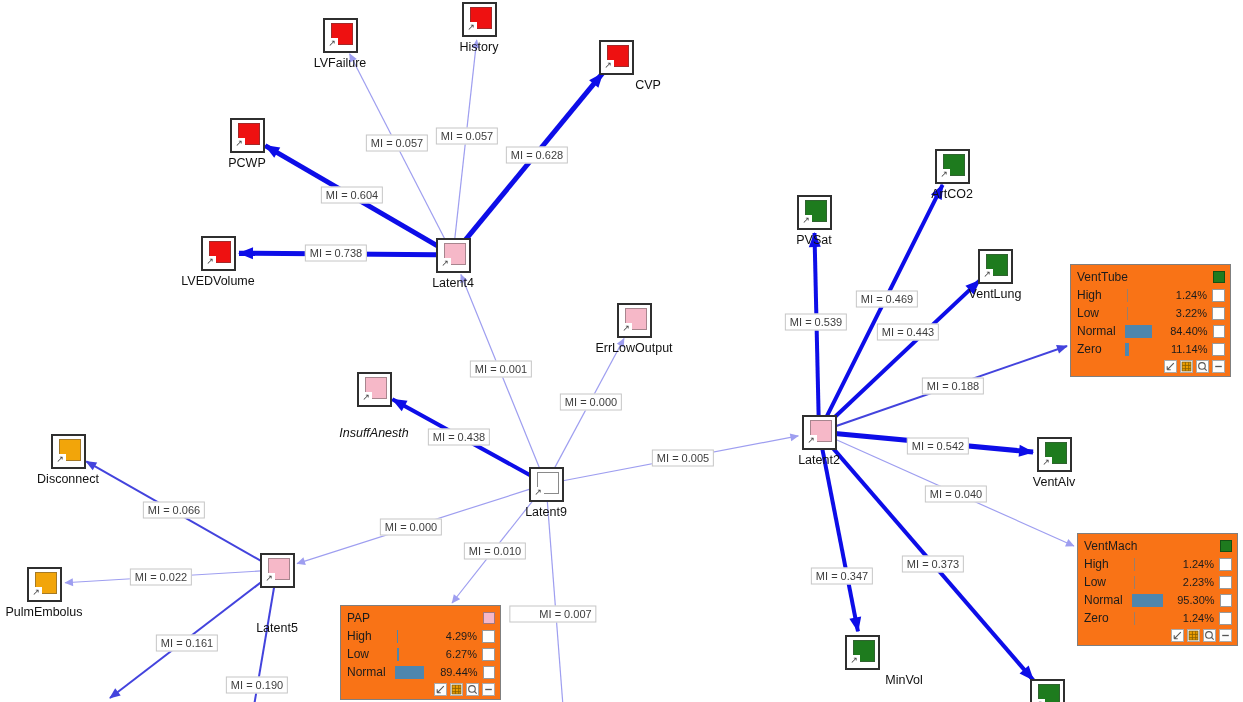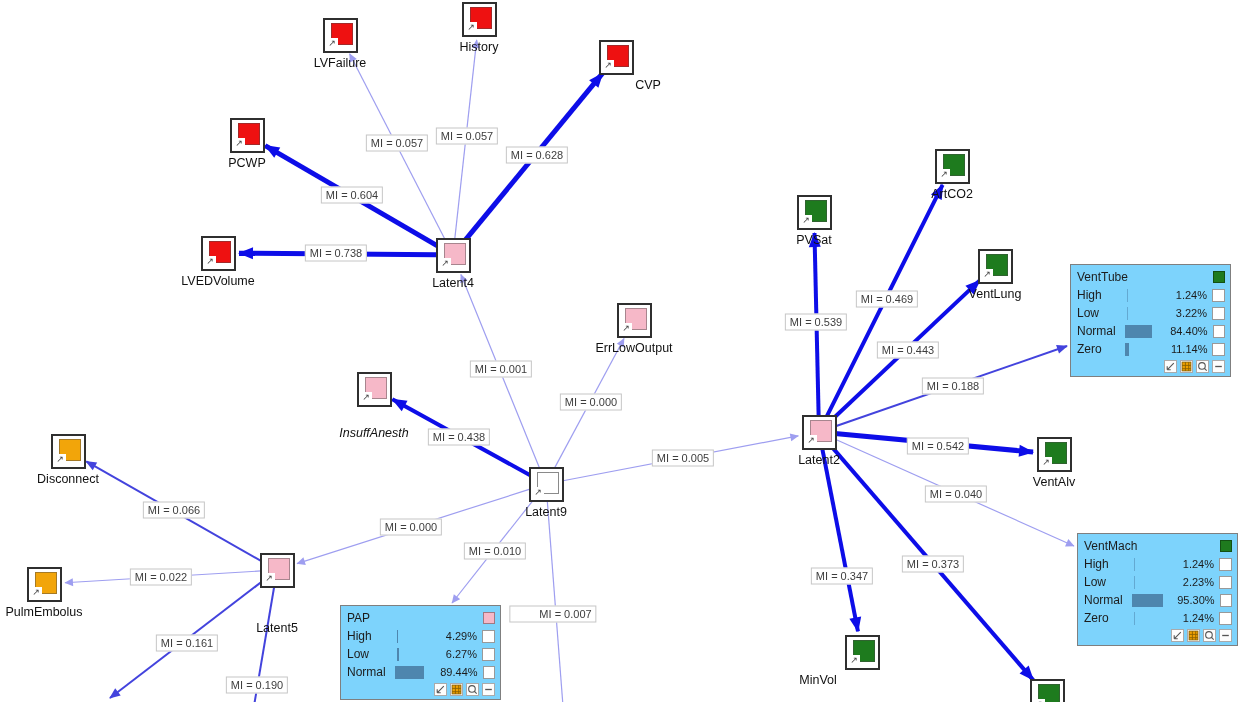--- a/index.html
+++ b/index.html
@@ -20,21 +20,21 @@
   .node .inner{position:absolute;top:3px;right:3px;width:22px;height:22px;border:1px solid rgba(70,70,70,0.45);box-sizing:border-box;}
   .node .notch{
     position:absolute;left:2px;bottom:2px;width:11px;height:11px;background:#ffffff;
     display:flex;align-items:center;justify-content:center;font-size:9px;line-height:9px;color:#444;
   }
   .node-label{
     position:absolute;z-index:2;width:140px;text-align:center;
     font-size:12.5px;color:#111;transform:translateX(-50%);white-space:nowrap;
   }
   .monitor{
-    position:absolute;z-index:4;background:#7dd3fc;border:1px solid #7f7f7f;
+    position:absolute;z-index:4;background:#f97316;border:1px solid #7f7f7f;
     color:#1c1c1c;font-size:12px;box-sizing:border-box;
   }
   .monitor-header{display:flex;justify-content:space-between;align-items:center;padding:3px 5px 1px 6px;height:17px;}
   .monitor-title{font-size:12px;}
   .chip{width:12px;height:12px;border:1px solid rgba(0,0,0,0.35);box-sizing:border-box;}
   .mrow{display:flex;align-items:center;height:18px;padding:0 5px 0 6px;}
   .mlabel{width:50px;font-size:12px;}
   .mbar-area{width:48px;height:13px;position:relative;}
   .mbar{position:absolute;left:0;top:0;height:13px;background:#4e86ae;}
   .mpct{flex:1;text-align:right;padding-right:5px;font-size:11px;}
@@ -96,21 +96,21 @@
       <div class="mi-label" style="left: 683px; top: 458px;">MI = 0.005</div>
       <div class="mi-label" style="left: 411px; top: 527px;">MI = 0.000</div>
       <div class="mi-label" style="left: 495px; top: 551px;">MI = 0.010</div>
       <div class="mi-label" style="left: 553px; top: 614px; padding-left: 29px;">MI = 0.007</div>
       <div class="mi-label" style="left: 174px; top: 510px;">MI = 0.066</div>
       <div class="mi-label" style="left: 161px; top: 577px;">MI = 0.022</div>
       <div class="mi-label" style="left: 187px; top: 643px;">MI = 0.161</div>
       <div class="mi-label" style="left: 257px; top: 685px;">MI = 0.190</div>
       <div class="mi-label" style="left: 816px; top: 322px;">MI = 0.539</div>
       <div class="mi-label" style="left: 887px; top: 299px;">MI = 0.469</div>
-      <div class="mi-label" style="left: 908px; top: 350px;">MI = 0.443</div>
+      <div class="mi-label" style="left: 908px; top: 332px;">MI = 0.443</div>
       <div class="mi-label" style="left: 953px; top: 386px;">MI = 0.188</div>
       <div class="mi-label" style="left: 938px; top: 446px; text-align: right;">MI = 0.542</div>
       <div class="mi-label" style="left: 956px; top: 494px;">MI = 0.040</div>
       <div class="mi-label" style="left: 842px; top: 542px; margin-top: 34px;">MI = 0.347</div>
       <div class="mi-label" style="left: 933px; top: 564px;">MI = 0.373</div>
     </div>
   <div id="nodes-layer">
       <div class="node" style="left: 322.5px; top: 17.5px;">
         <span class="inner" style="background: rgb(238, 17, 17);"></span>
         <span class="notch">↗</span>
@@ -193,21 +193,21 @@
       <div class="node-label" style="left: 819px; top: 453px;">Latent2</div>
       <div class="node" style="left: 1036.5px; top: 436.5px;">
         <span class="inner" style="background: rgb(30, 123, 30);"></span>
         <span class="notch">↗</span>
       </div>
       <div class="node-label" style="left: 1054px; top: 475px;">VentAlv</div>
       <div class="node" style="left: 844.5px; top: 634.5px;">
         <span class="inner" style="background: rgb(30, 123, 30);"></span>
         <span class="notch">↗</span>
       </div>
-      <div class="node-label" style="left: 818px; top: 673px;">MinVol</div>
+      <div class="node-label" style="left: 904px; top: 673px;">MinVol</div>
       <div class="node" style="left: 1029.5px; top: 678.5px;">
         <span class="inner" style="background: rgb(30, 123, 30);"></span>
         <span class="notch">↗</span>
       </div>
     </div>
   <div id="monitors-layer">
       <div class="monitor" style="left: 1070px; top: 264px; width: 161px;">
         <div class="monitor-header">
           <span class="monitor-title">VentTube</span>
           <span class="chip" style="background: rgb(30, 123, 30);"></span>

